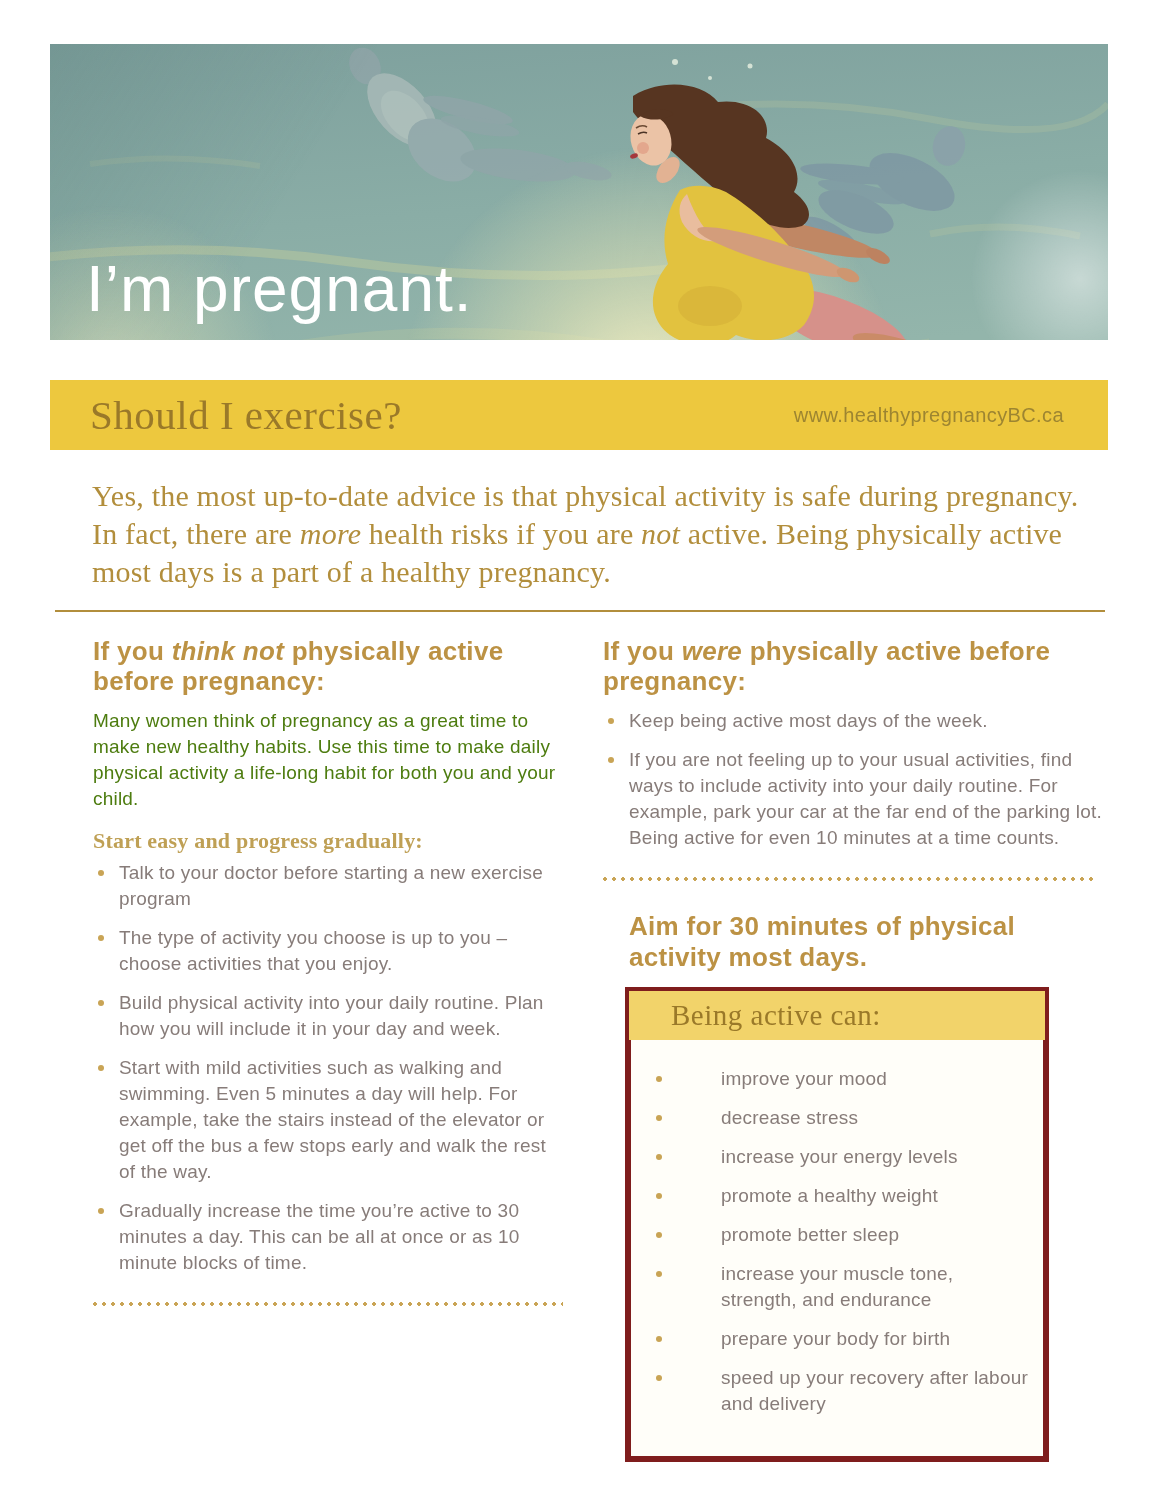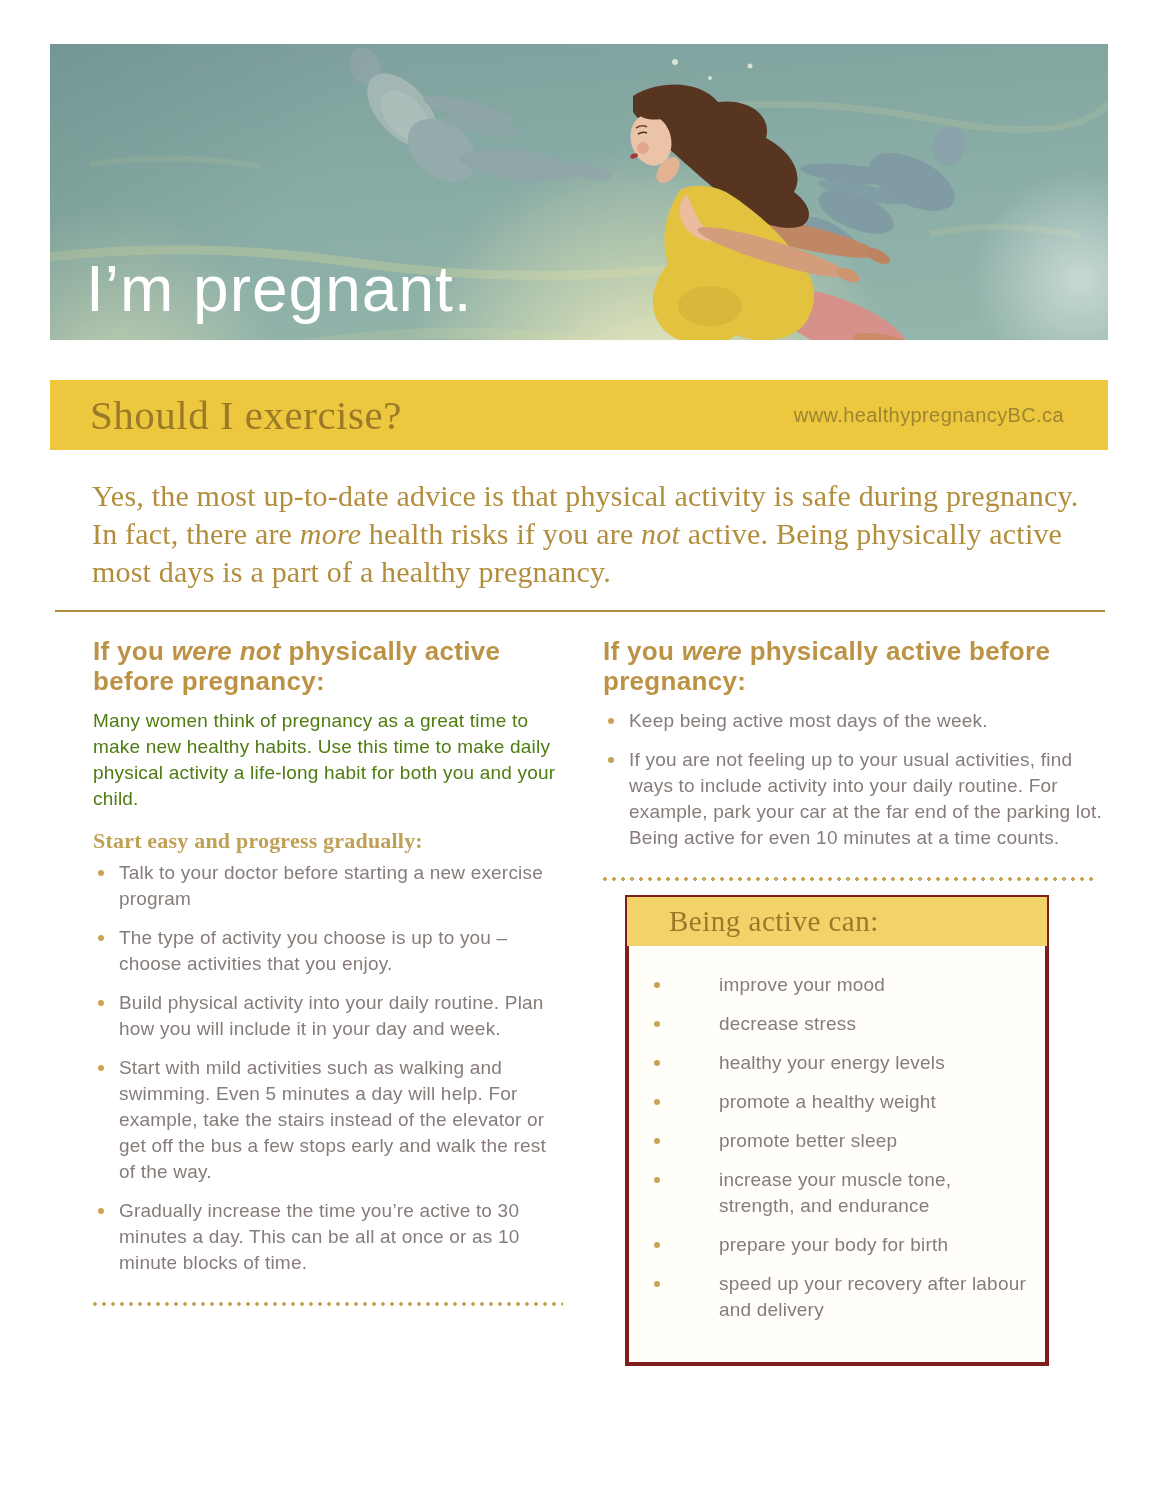--- a/index.html
+++ b/index.html
@@ -72,21 +72,21 @@
   }
   .dotted-left  { width:470px; }
   .dotted-right { width:492px; }
 
   .aim-heading {
     margin:30px 0 0 26px; width:430px;
     font-size:26px; font-weight:bold; color:#BC9244; line-height:31px; letter-spacing:0.3px;
   }
 
   
-  .active-box { margin:14px 0 0 22px; width:424px; border:4px solid #7f1d1d; background:#FFFEF9; }
+  .active-box { margin:14px 0 0 22px; width:424px; border:6px solid #7f1d1d; background:#FFFEF9; }
   .active-box-header {
     margin:-2px -2px 0 -2px; height:49px; background:#F2D36A;
     display:flex; align-items:center; padding-left:42px;
   }
   .active-box-title {
     font-family:"Liberation Serif", serif; font-size:29px; color:#9A7929; letter-spacing:0.5px;
   }
   .active-box-body { padding:26px 14px 26px 20px; }
   .active-box-body li { margin-bottom:12px;gap:44px; }
 </style>
@@ -187,21 +187,21 @@
   <div class="banner">
     <div class="banner-title">Should I exercise?</div>
     <div class="banner-url">www.healthypregnancyBC.ca</div>
   </div>
 
   <p class="intro"><span>Yes, the most up-to-date advice is that physical activity is safe during pregnancy. In fact, there are </span><em>more</em><span> health risks if you are </span><em>not</em><span> active. Being physically active most days is a part of a healthy pregnancy.</span></p>
 
   <div class="rule"></div>
 
   <div class="col col-left">
-    <div class="col-heading"><span>If you </span><em>were not</em><span> physically active before pregnancy:</span></div>
+    <div class="col-heading"><span>If you </span><em>think not</em><span> physically active before pregnancy:</span></div>
     <p class="body-text">Many women think of pregnancy as a great time to make new healthy habits. Use this time to make daily physical activity a life-long habit for both you and your child.</p>
     <div class="sub-heading">Start easy and progress gradually:</div>
     <ul class="bullets">
       <li>
           <span class="dot"></span>
           <span class="bullet-text">Talk to your doctor before starting a new exercise program</span>
         </li>
       <li>
           <span class="dot"></span>
           <span class="bullet-text">The type of activity you choose is up to you – choose activities that you enjoy.</span>
@@ -228,38 +228,39 @@
       <li>
           <span class="dot"></span>
           <span class="bullet-text">Keep being active most days of the week.</span>
         </li>
       <li>
           <span class="dot"></span>
           <span class="bullet-text">If you are not feeling up to your usual activities, find ways to include activity into your daily routine. For example, park your car at the far end of the parking lot. Being active for even 10 minutes at a time counts.</span>
         </li>
     </ul>
     <div class="dotted dotted-right"></div>
+    <div class="aim-heading">Aim for 30 minutes of physical activity most days.</div>
 
     <div class="active-box">
       <div class="active-box-header">
         <div class="active-box-title">Being active can:</div>
       </div>
       <div class="active-box-body">
         <ul class="bullets">
           <li>
               <span class="dot"></span>
               <span class="bullet-text">improve your mood</span>
             </li>
           <li>
               <span class="dot"></span>
               <span class="bullet-text">decrease stress</span>
             </li>
           <li>
               <span class="dot"></span>
-              <span class="bullet-text">healthy your energy levels</span>
+              <span class="bullet-text">increase your energy levels</span>
             </li>
           <li>
               <span class="dot"></span>
               <span class="bullet-text">promote a healthy weight</span>
             </li>
           <li>
               <span class="dot"></span>
               <span class="bullet-text">promote better sleep</span>
             </li>
           <li>

